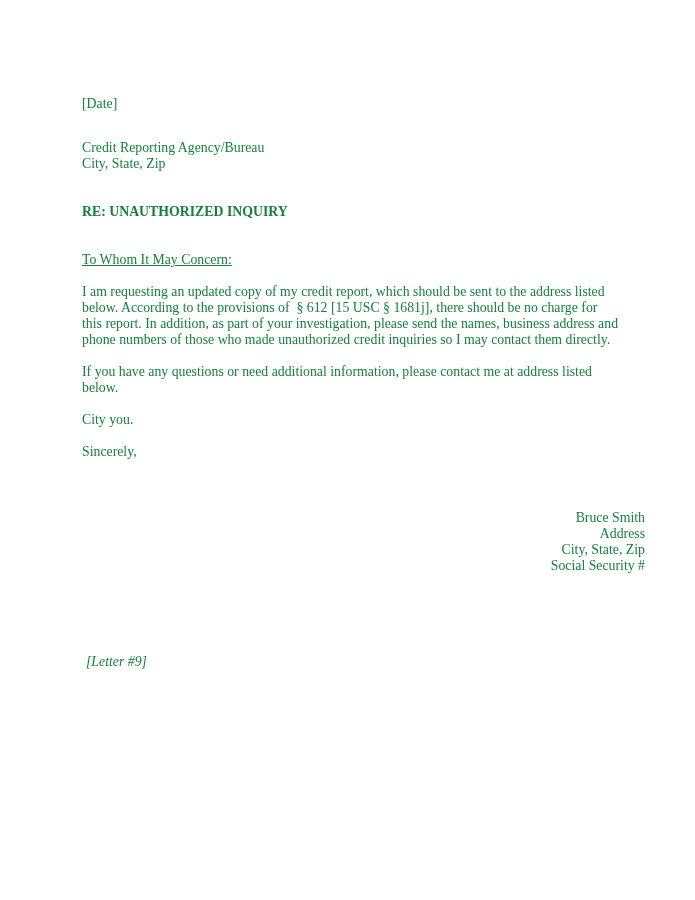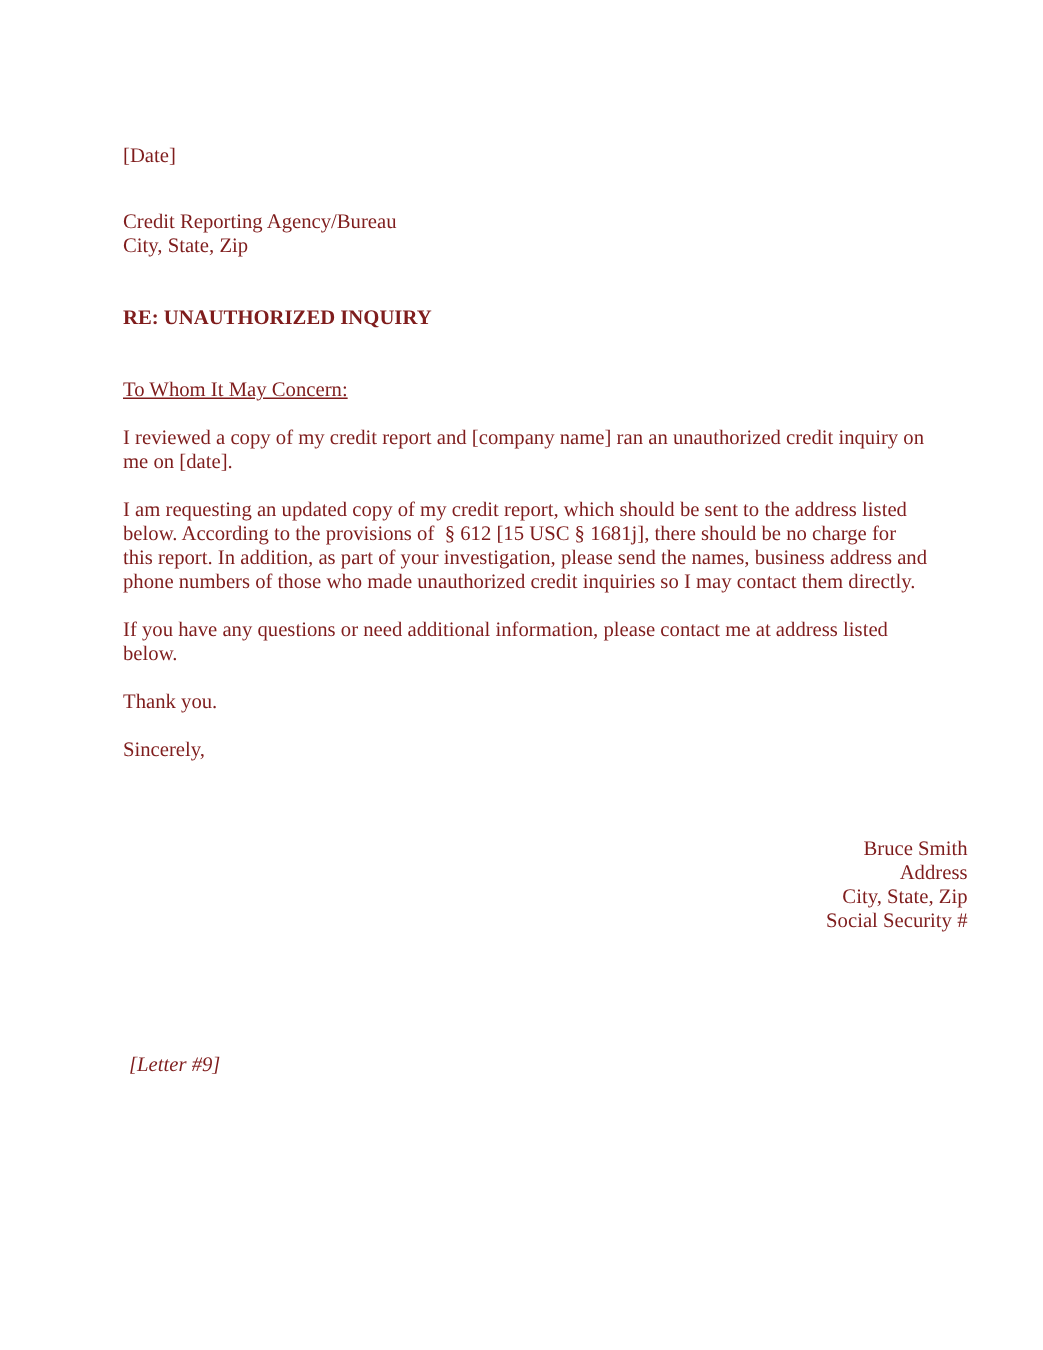--- a/index.html
+++ b/index.html
@@ -7,21 +7,21 @@
   body {
     width: 695px;
     height: 900px;
     overflow: hidden;
     position: relative;
   }
   .page {
     width: 695px;
     height: 900px;
     background: #ffffff;
-    color: #7f1d1d;
+    color: #15803d;
     font-family: "Liberation Serif", "DejaVu Serif", serif;
     font-size: 13.8px;
     line-height: 16px;
   }
   .letter-body {
     padding: 96px 0 0 82px;
     width: 645px;
   }
   .block {
     white-space: pre-wrap;
@@ -47,33 +47,31 @@
 
     <div class="block date">[Date]</div>
 
     <div class="block recipient">Credit Reporting Agency/Bureau
 City, State, Zip</div>
 
     <div class="block subject">RE: UNAUTHORIZED INQUIRY</div>
 
     <div class="block salutation">To Whom It May Concern:</div>
 
-    <div class="block para">I reviewed a copy of my credit report and [company name] ran an unauthorized credit inquiry on
-me on [date].</div>
 
 
     <div class="block para">I am requesting an updated copy of my credit report, which should be sent to the address listed
 below. According to the provisions of  § 612 [15 USC § 1681j], there should be no charge for
 this report. In addition, as part of your investigation, please send the names, business address and
 phone numbers of those who made unauthorized credit inquiries so I may contact them directly.</div>
 
     <div class="block para">If you have any questions or need additional information, please contact me at address listed
 below.</div>
 
-    <div class="block thanks">Thank you.</div>
+    <div class="block thanks">City you.</div>
 
     <div class="block closing">Sincerely,</div>
 
     <div class="block signature">Bruce Smith
 Address
 City, State, Zip
 Social Security #</div>
 
     <div class="block footer-note">[Letter #9]</div>
 

